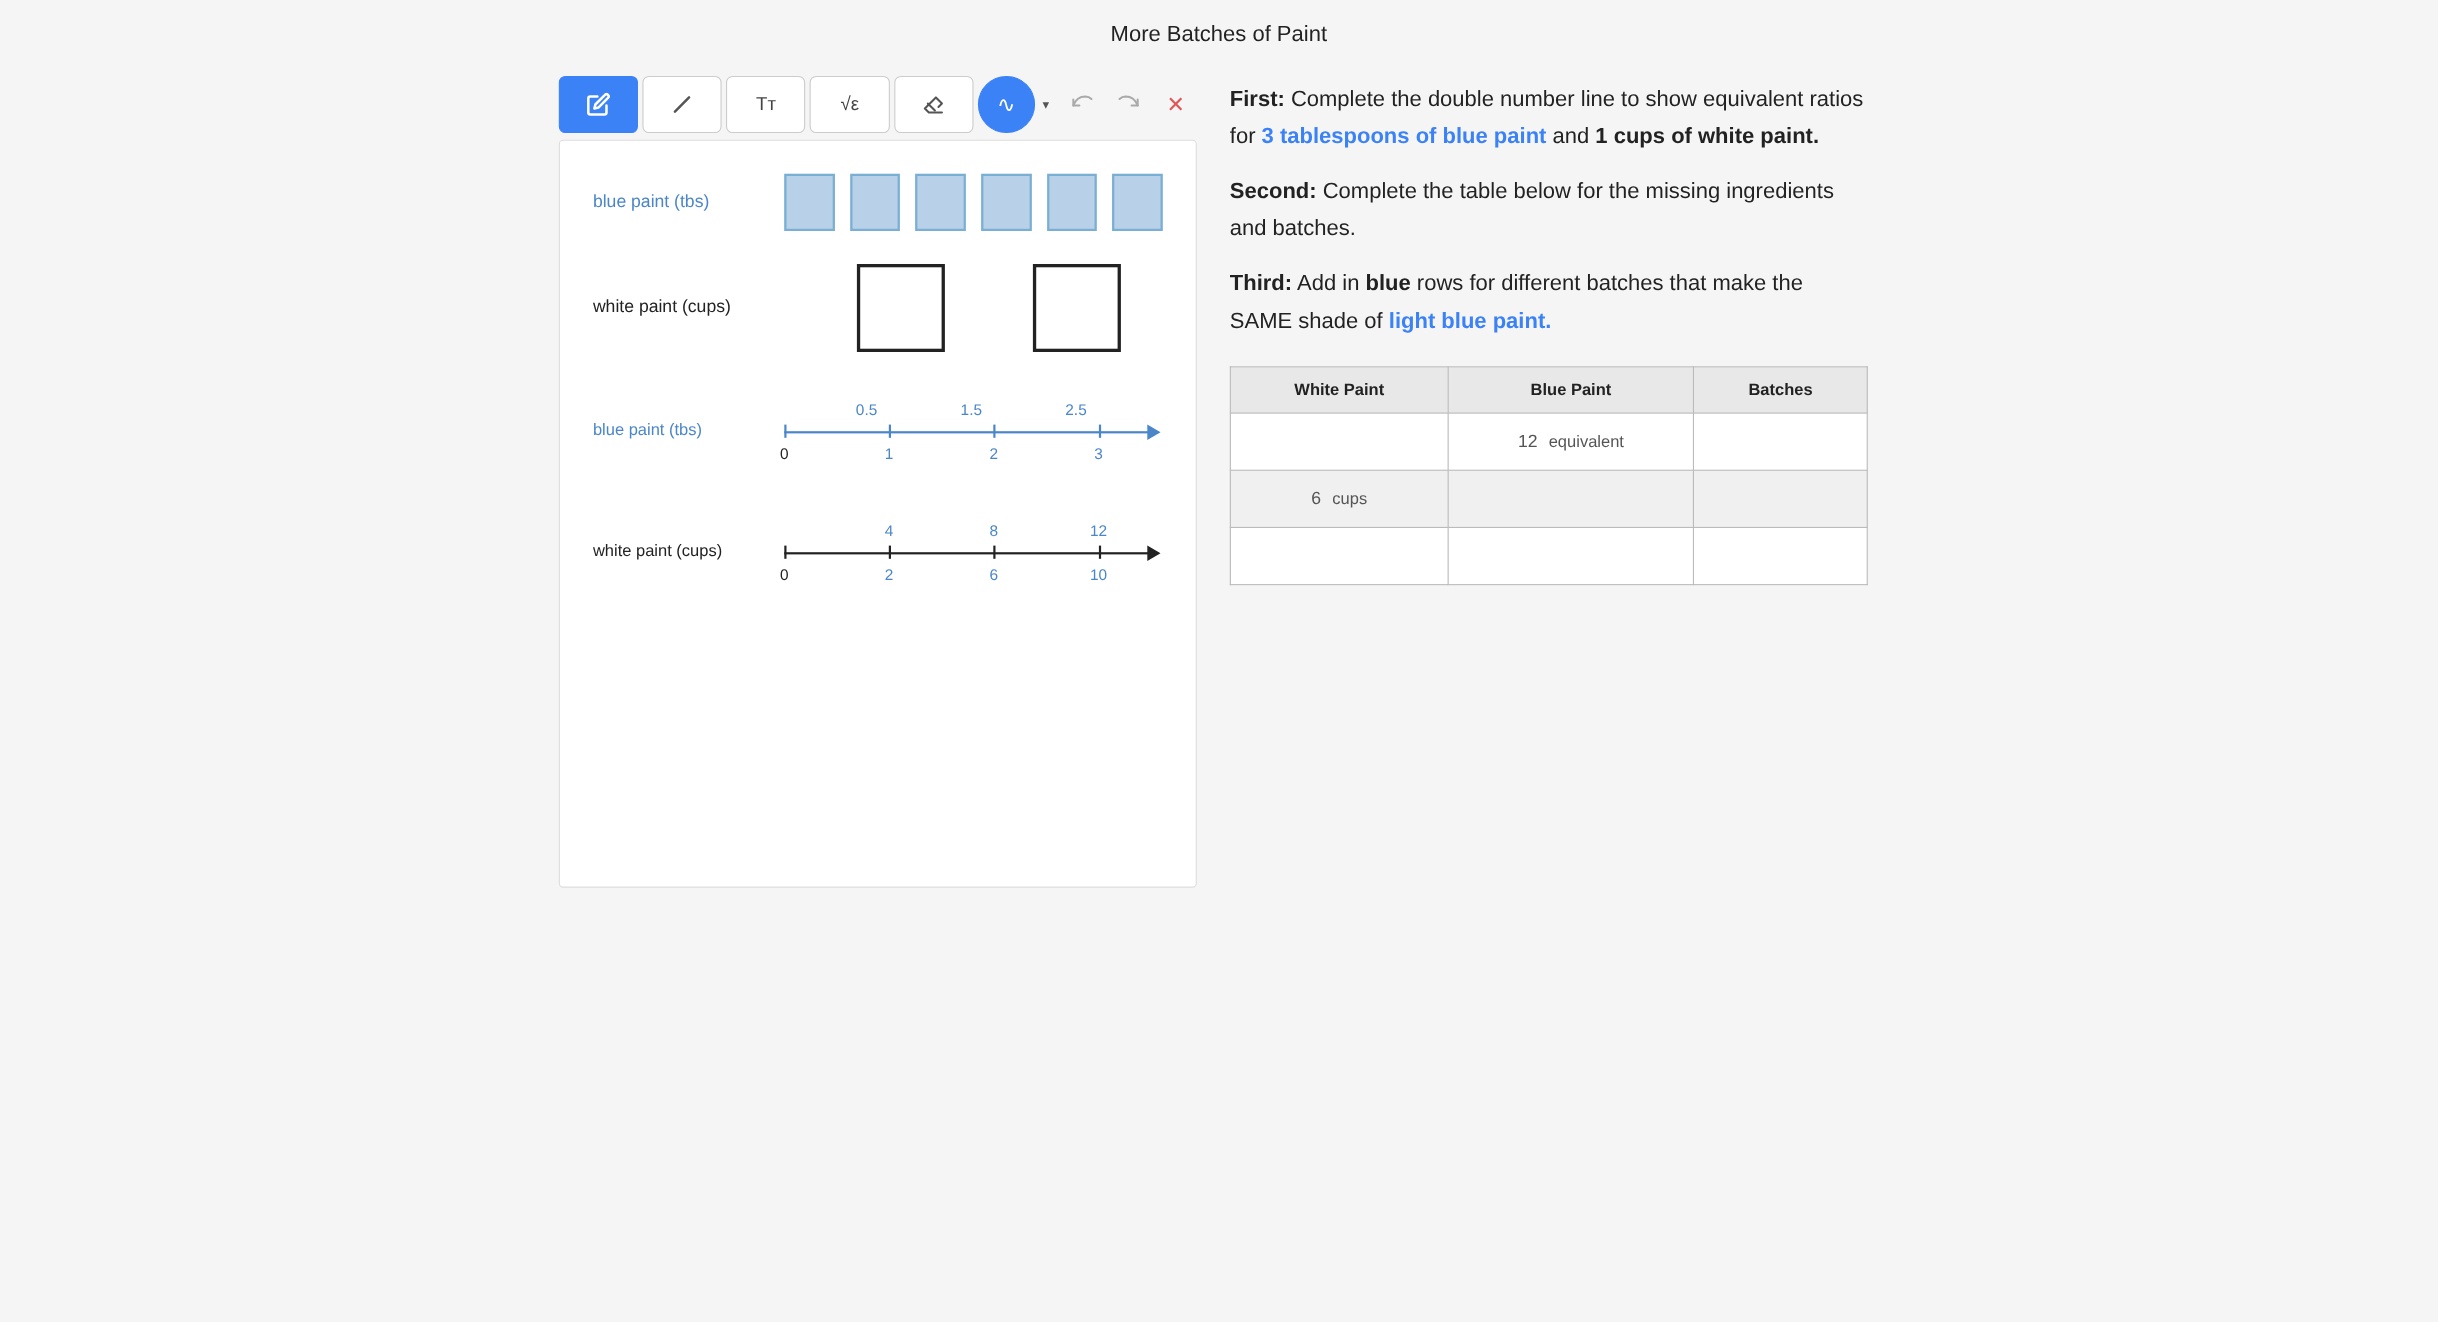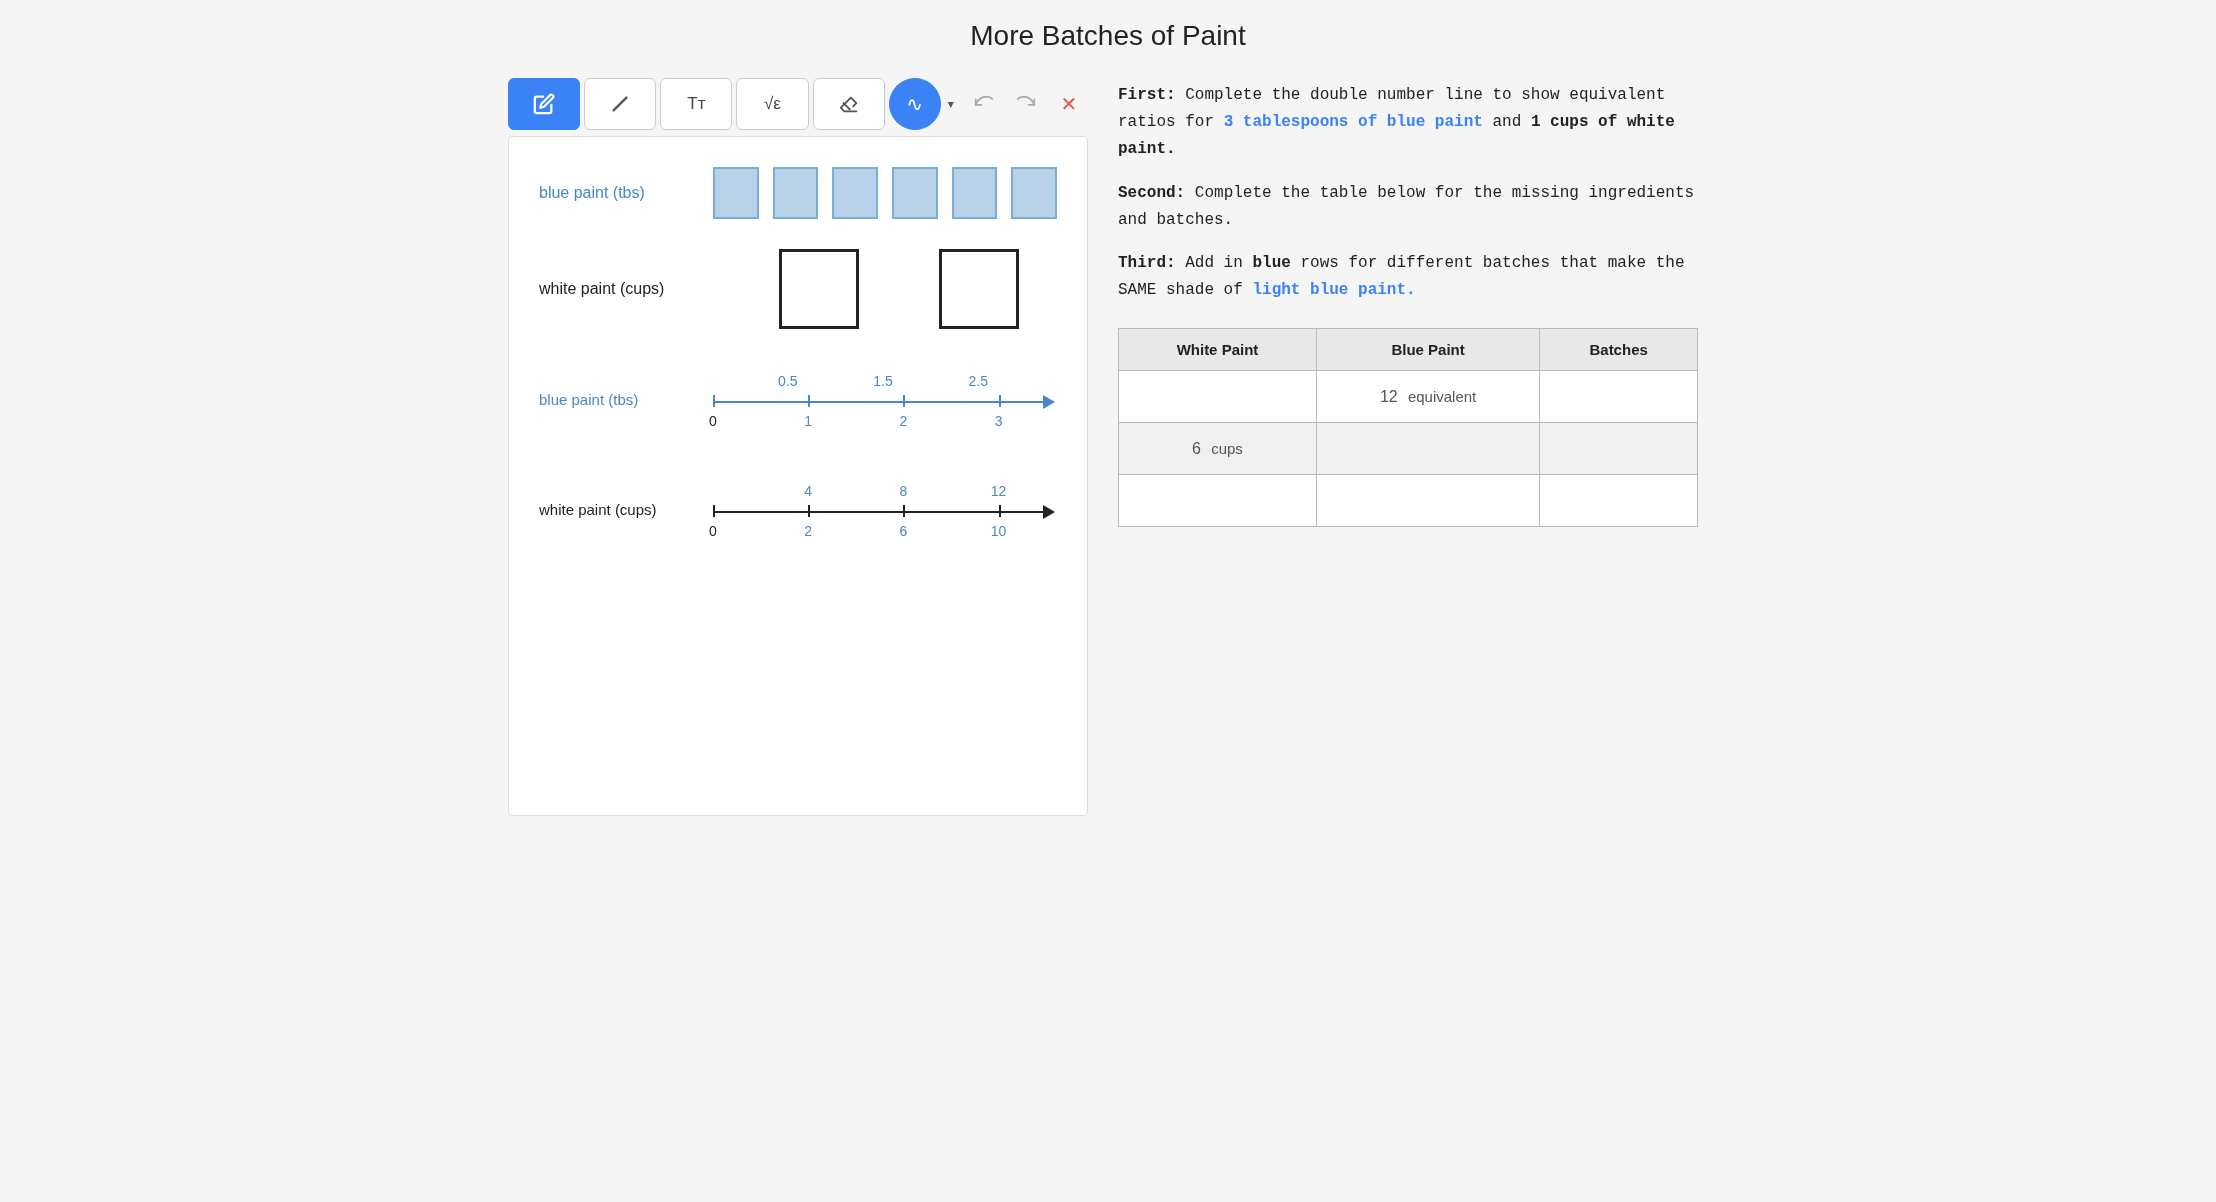--- a/index.html
+++ b/index.html
@@ -6,21 +6,21 @@
     body {
       font-family: -apple-system, BlinkMacSystemFont, 'Segoe UI', sans-serif;
       background: #f5f5f5;
       min-height: 100vh;
       display: flex;
       flex-direction: column;
       align-items: center;
       padding: 20px;
     }
     .page-title {
-      font-size: 28px;
+      font-size: 20px;
       font-weight: 400;
       color: #222;
       margin-bottom: 20px;
       text-align: center;
     }
     .main-layout {
       display: flex;
       gap: 30px;
       width: 100%;
       max-width: 1200px;
@@ -225,25 +225,24 @@
       color: #222;
     }
 
     
     .right-panel {
       flex: 1;
       padding: 10px 0;
       max-width: 580px;
     }
     .instructions {
-      font-size: 16px;
+      font-size: 20px;
       line-height: 1.7;
       color: #222;
       margin-bottom: 24px;
-      font-family: Liberation Mono, monospace;
     }
     .instructions p {
       margin-bottom: 16px;
     }
     .blue-text {
       color: #3b82f6;
       font-weight: 700;
     }
     .bold-text {
       font-weight: 700;

